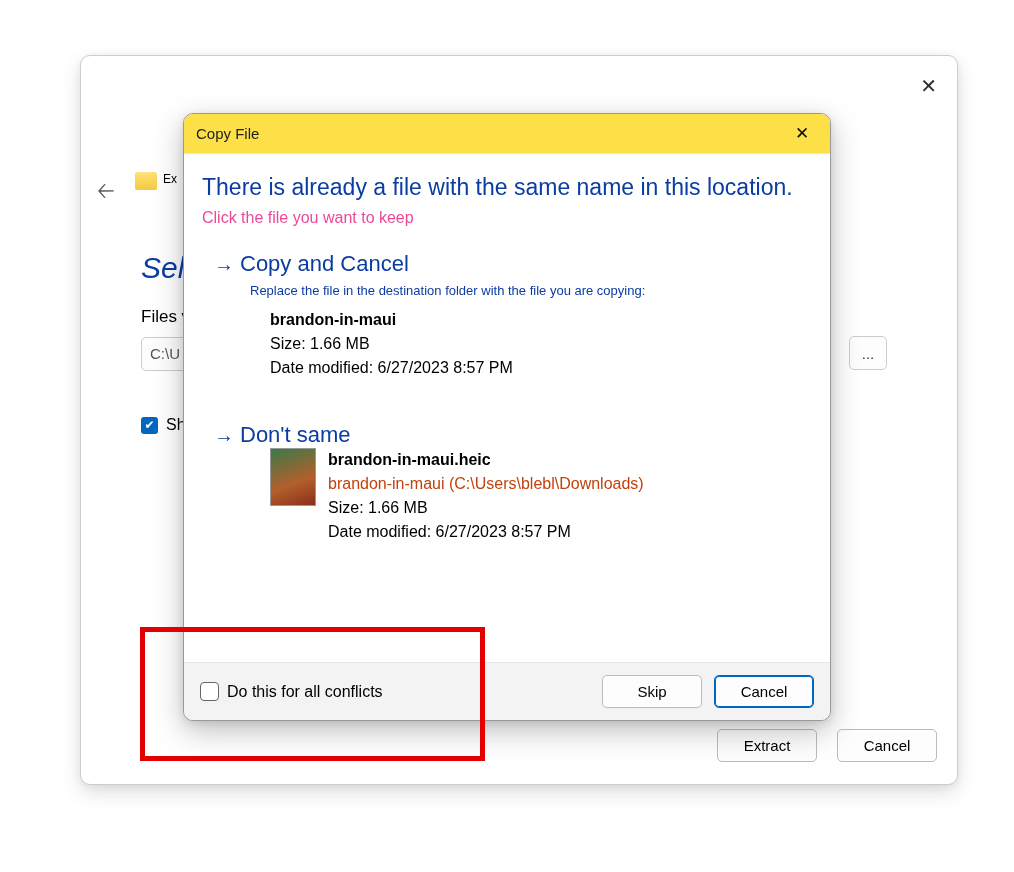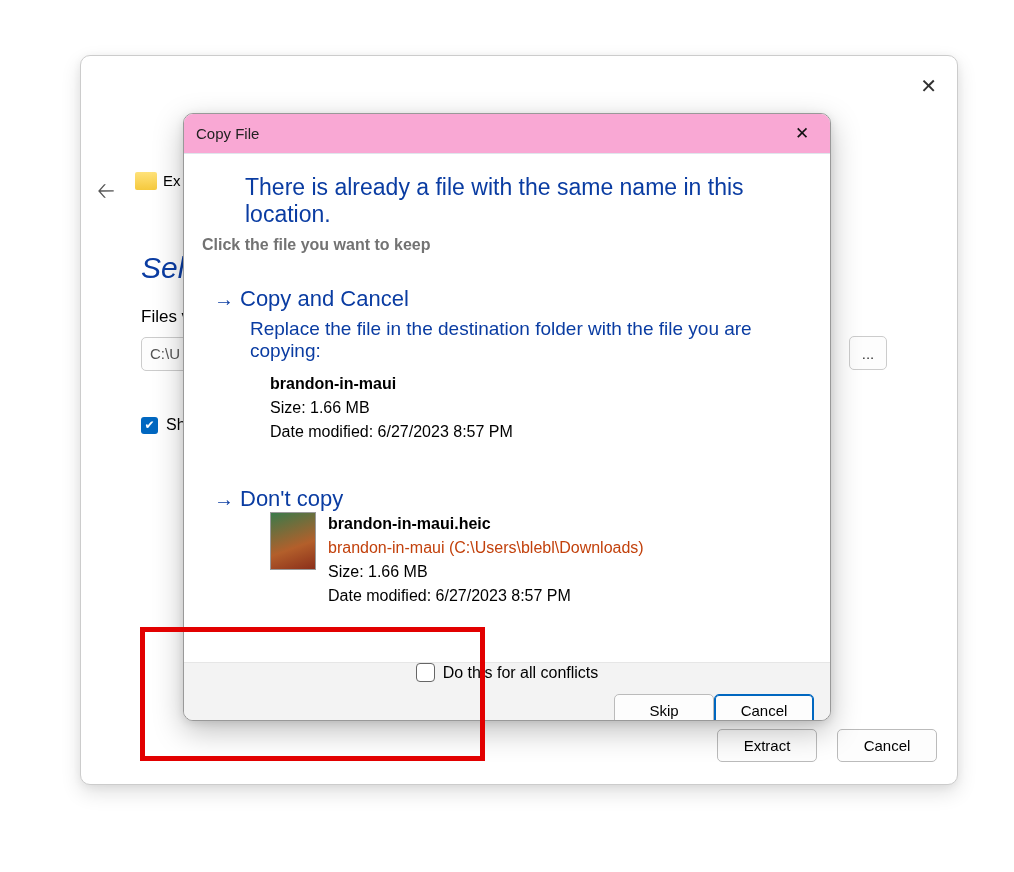--- a/index.html
+++ b/index.html
@@ -44,21 +44,21 @@
       left: 54px;
       width: 22px;
       height: 18px;
       background: linear-gradient(#ffe27a, #f5c93d);
       border-radius: 2px;
     }
     .outer-title-frag {
       position: absolute;
       top: 116px;
       left: 82px;
-      font-size: 15px;
+      font-size: 12px;
       color: #000;
     }
     .select-frag {
       position: absolute;
       top: 195px;
       left: 60px;
       font-size: 30px;
       color: #0a3ca2;
       font-style: italic;
     }
@@ -142,21 +142,21 @@
       height: 608px;
       background: #fff;
       border: 1px solid #999;
       border-radius: 10px;
       box-shadow: 0 10px 30px rgba(0,0,0,0.25), 0 2px 8px rgba(0,0,0,0.1);
       overflow: hidden;
       display:flex; flex-direction:column;
     }
     .modal-header {
       height: 40px;
-      background: #f9a8d4;
+      background: #fde047;
       display:flex; align-items:center;
       padding: 0 12px;
       border-bottom: 1px solid #e0e6ec;
     }
     .modal-title {
       font-size: 15px;
       color: #222;
     }
     .modal-close {
       margin-left: auto;
@@ -168,47 +168,45 @@
     .modal-body {
       flex:1;
       padding: 20px 18px 10px 18px;
       overflow:auto;
     }
     .big-msg {
       font-family: 'Segoe UI Variable', 'Segoe UI', sans-serif;
       font-size: 23px;
       color: #0a3ca2;
       margin-bottom: 8px;
-      margin-left: 43px;
     }
     .sub-msg {
       font-size: 16px;
-      color: #737373;
-      margin-bottom: 32px;
-      font-weight: bold;
+      color: #ec4899;
+      margin-bottom: 24px;
     }
     .option {
       margin-bottom: 42px;
       padding-left: 12px;
     }
     .opt-head {
       display:flex; align-items:center; gap: 6px;
     }
     .arrow-icon {
       color: #0a3ca2;
       font-size: 20px;
       font-weight: bold;
     }
     .opt-title {
       font-size: 22px;
       color: #0a3ca2;
       cursor: pointer;
     }
     .opt-desc {
-      font-size: 19px;
+      font-size: 13px;
       color: #0a3ca2;
       margin-left: 36px;
       margin-top: 6px;
       margin-bottom: 10px;
     }
     .file-block {
       margin-left: 56px;
       display:flex;
       gap: 12px;
     }
@@ -225,21 +223,20 @@
     .fname { font-weight: 600; color:#000; }
     .link { color:#c2410c; cursor:pointer; }
     .modal-footer {
       height: 58px;
       background: #f3f3f3;
       border-top: 1px solid #e6e6e6;
       display:flex;
       align-items:center;
       padding: 0 16px;
       gap:12px;
-      flex-direction:column;
     }
     .check-row { display:flex; align-items:center; gap:8px; font-size:16px; color:#000;}
     .check-row .cbox {
       width: 19px; height: 19px;
       border: 1.5px solid #666;
       border-radius: 4px;
       background:#fff;
       cursor:pointer;
     }
     .red-box {
@@ -294,38 +291,38 @@
           <div class="fname">brandon-in-maui</div>
           <div>Size: 1.66 MB</div>
           <div>Date modified: 6/27/2023 8:57 PM</div>
         </div>
       </div>
     </div>
 
     <div class="option">
       <div class="opt-head">
         <span class="arrow-icon">→</span>
-        <span class="opt-title">Don't copy</span>
+        <span class="opt-title">Don't same</span>
       </div>
       <div class="file-block">
         <div class="thumb"></div>
         <div class="file-info">
           <div class="fname">brandon-in-maui.heic</div>
           <div class="link">brandon-in-maui (C:\Users\blebl\Downloads)</div>
           <div>Size: 1.66 MB</div>
           <div>Date modified: 6/27/2023 8:57 PM</div>
         </div>
       </div>
     </div>
   </div>
   <div class="modal-footer">
     <div class="check-row">
       <span class="cbox"></span>
       <span>Do this for all conflicts</span>
     </div>
-    <div style="margin-left:auto; display:flex; ">
+    <div style="margin-left:auto; display:flex; gap:12px;">
       <div class="btn">Skip</div>
       <div class="btn primary">Cancel</div>
     </div>
   </div>
 </div>
 
 <div class="red-box"></div>
 
 </body></html>

